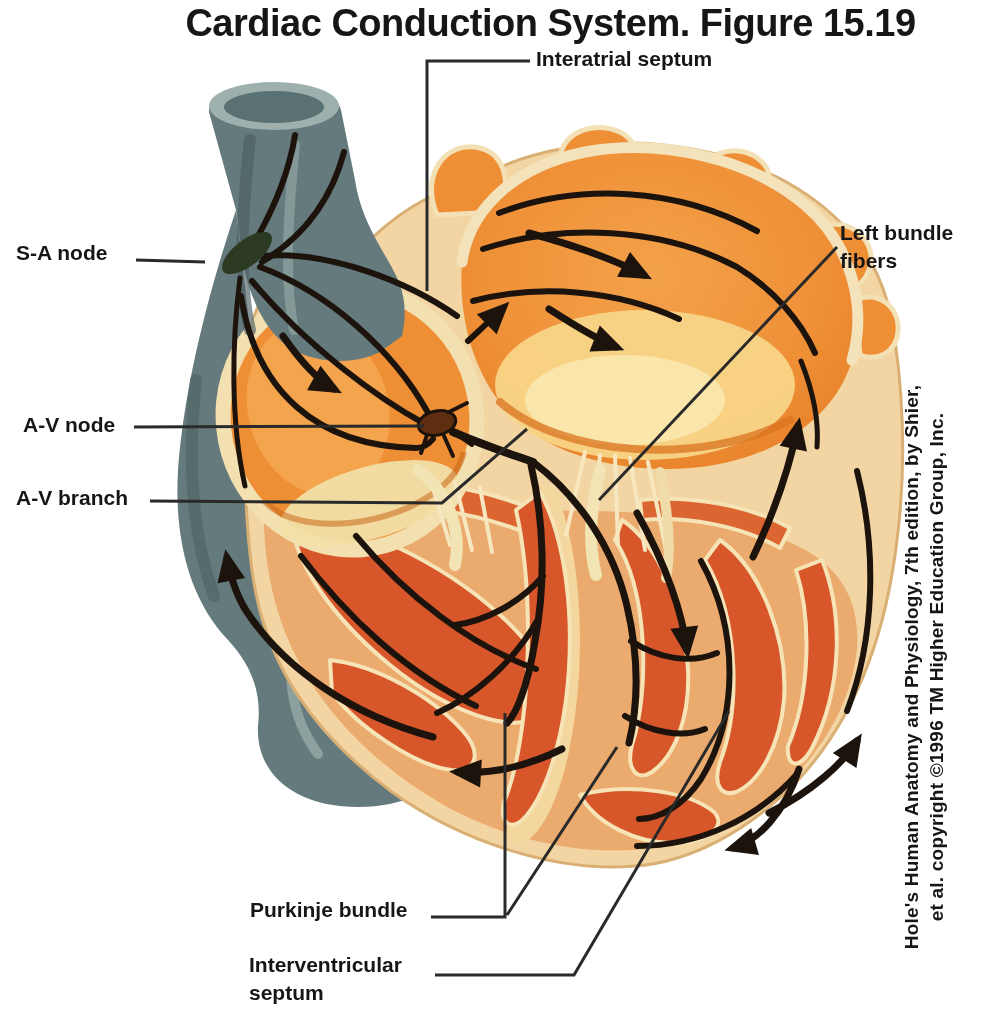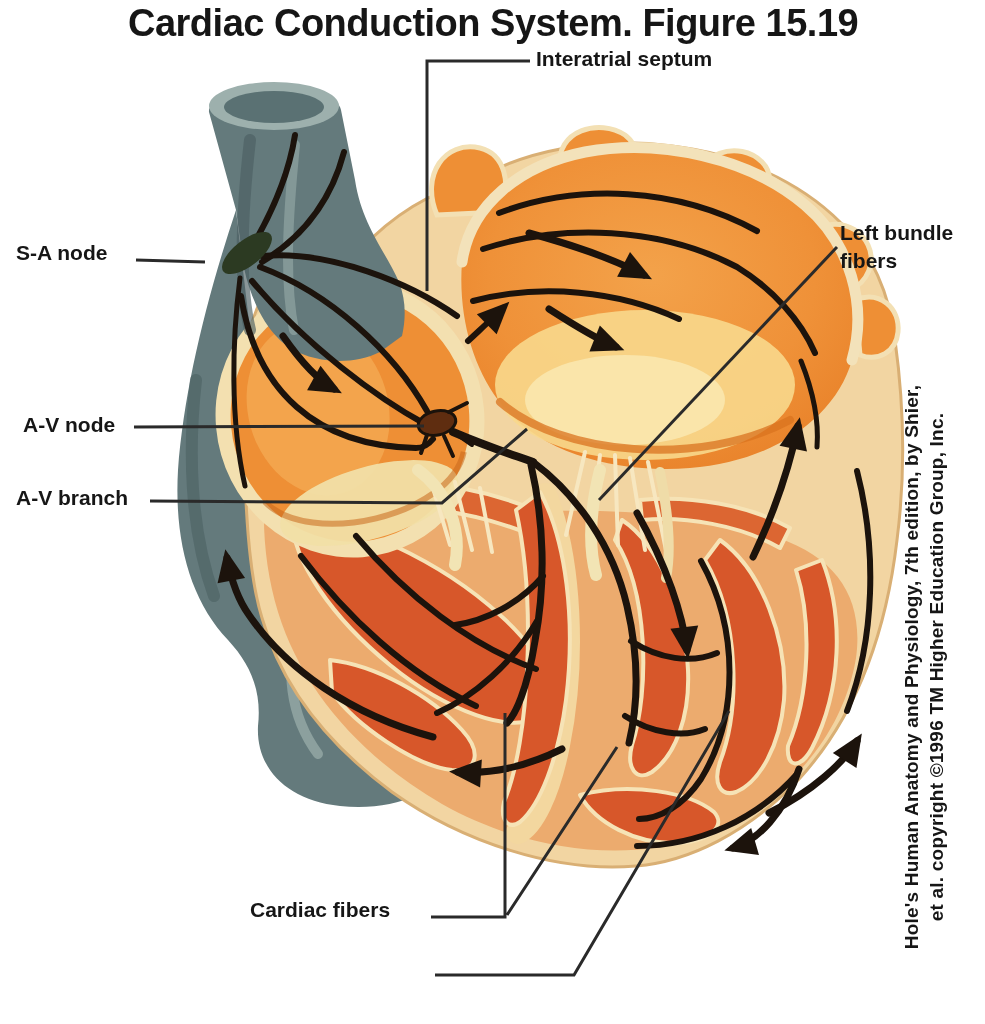--- a/index.html
+++ b/index.html
@@ -7,21 +7,21 @@
     width:985px;height:1024px;position:relative;overflow:hidden;
     font-family:"Liberation Sans",sans-serif;
     background:var(--background,#ffffff);
   }
   #art{position:absolute;left:0;top:0;}
   .lbl{
     position:absolute;color:var(--text,#151515);
     font-size:21px;font-weight:700;line-height:28px;white-space:nowrap;
   }
   #title{
-    position:absolute;left:128px;top:2px;width:845px;text-align:left;
+    position:absolute;left:128px;top:2px;width:845px;text-align:center;
     font-size:38px;font-weight:700;letter-spacing:-0.5px;color:var(--text,#1c1c1c);
   }
   #left-bundle-label{left:840px;top:219px;width:140px;}
   #ivs-label{left:249px;top:951px;}
   #attribution{
     position:absolute;left:585px;top:641px;width:680px;height:52px;
     transform:rotate(-90deg);
     font-size:19px;font-weight:700;line-height:25px;letter-spacing:0.2px;
     text-align:center;color:var(--text,#1c1c1c);white-space:nowrap;
   }
@@ -198,21 +198,23 @@
 
 <div class="lbl" style="left:23px;top:411px;">A-V node</div>
 
 <div class="lbl" style="left:16px;top:484px;">A-V branch</div>
 
 <div class="lbl" id="left-bundle-label">
   <div>Left bundle</div>
   <div>fibers</div>
 </div>
 
-<div class="lbl" style="left:250px;top:896px;">Cardiac fibers</div>
+<div class="lbl" style="left:250px;top:896px;">Purkinje bundle</div>
 
 <div class="lbl" id="ivs-label">
+  <div>Interventricular</div>
+  <div>septum</div>
 </div>
 
 <div id="attribution">
   <div>Hole's Human Anatomy and Physiology, 7th edition, by Shier,</div>
   <div>et al. copyright ©1996 TM Higher Education Group, Inc.</div>
 </div>
 
 </body></html>

